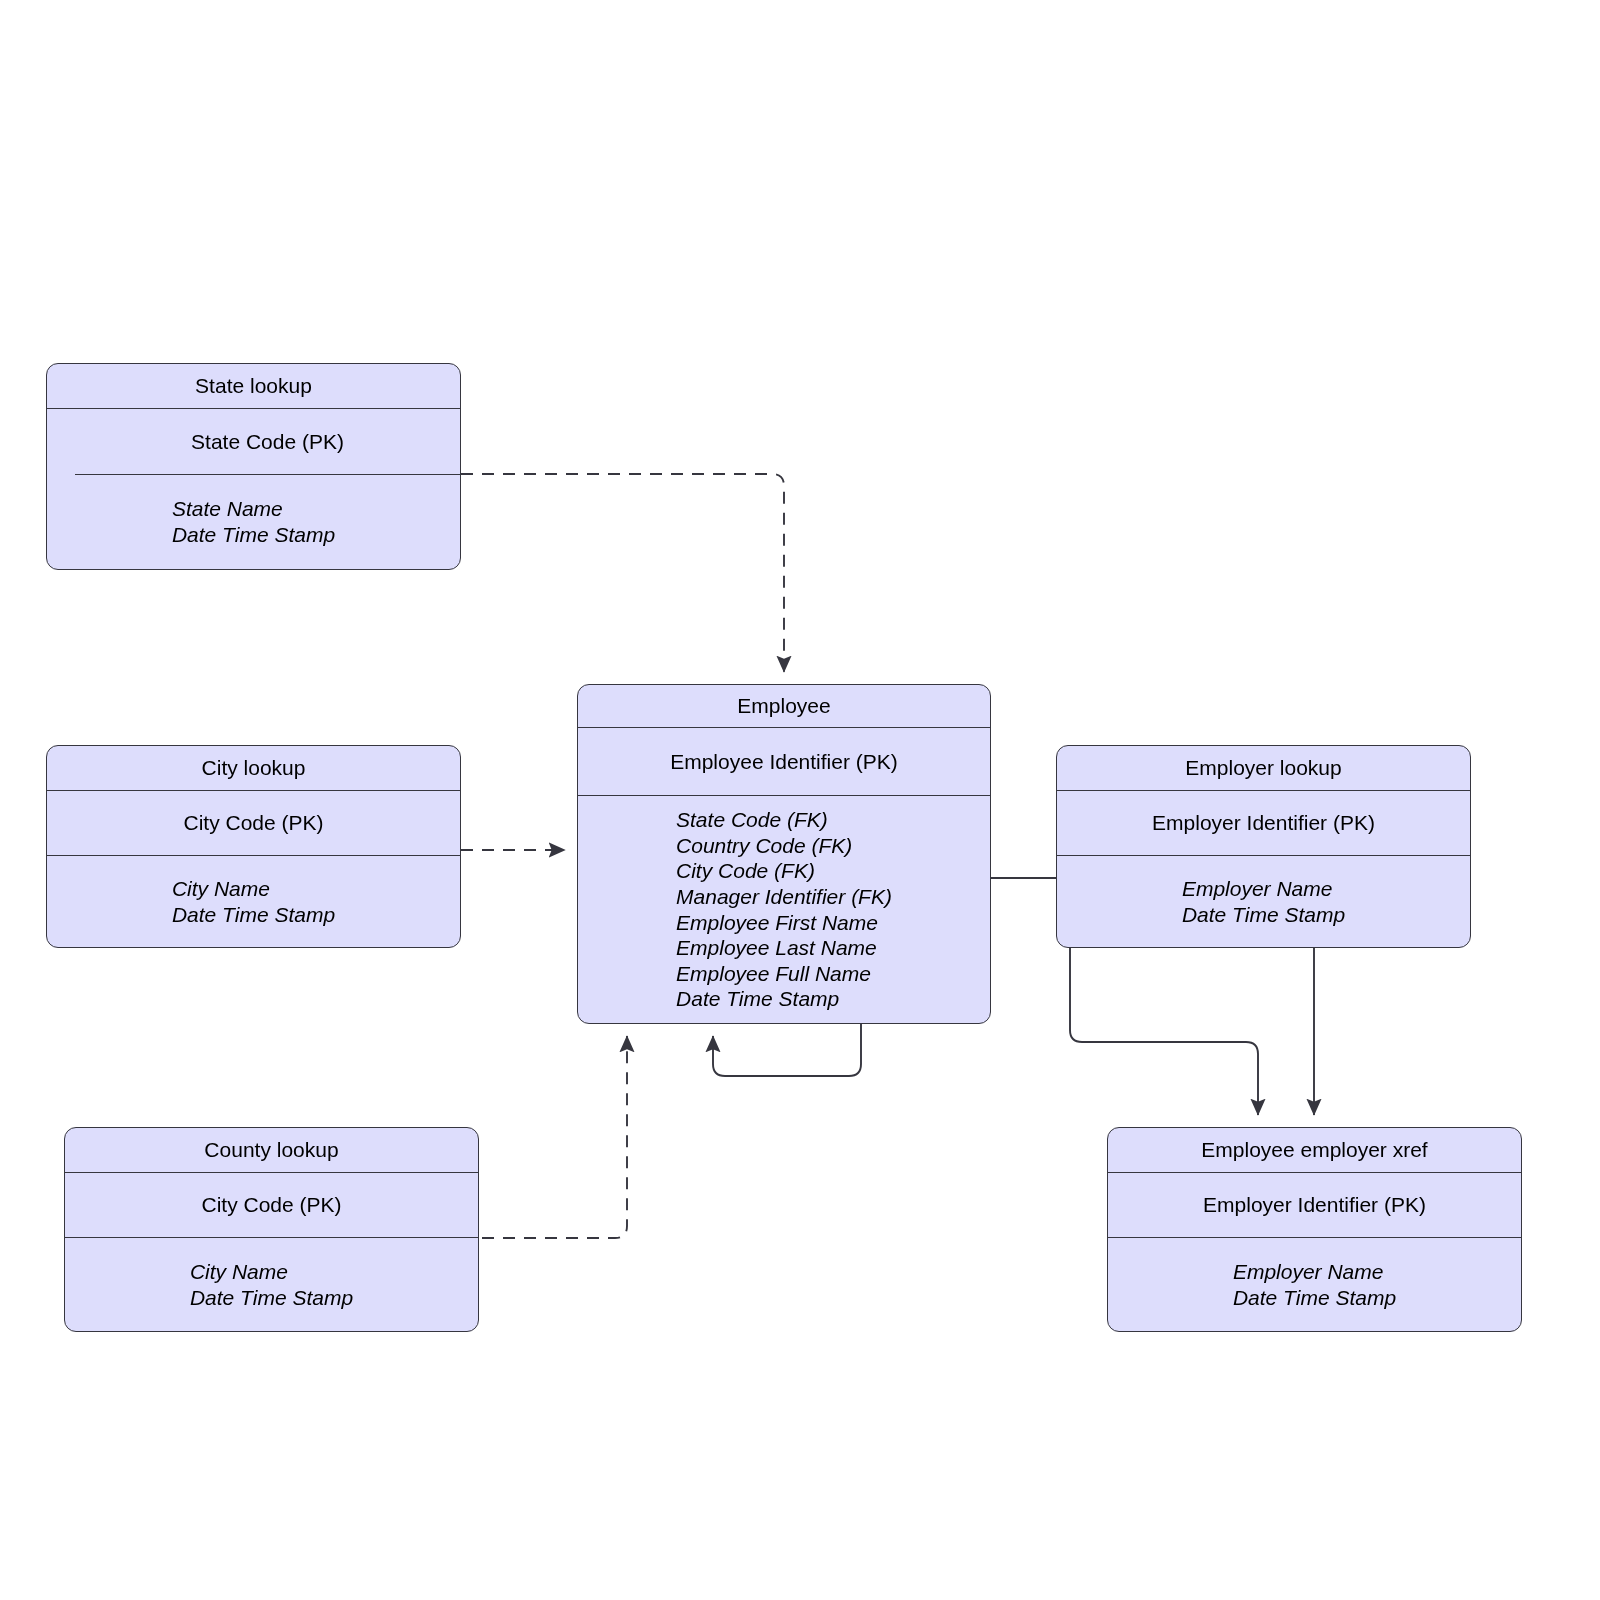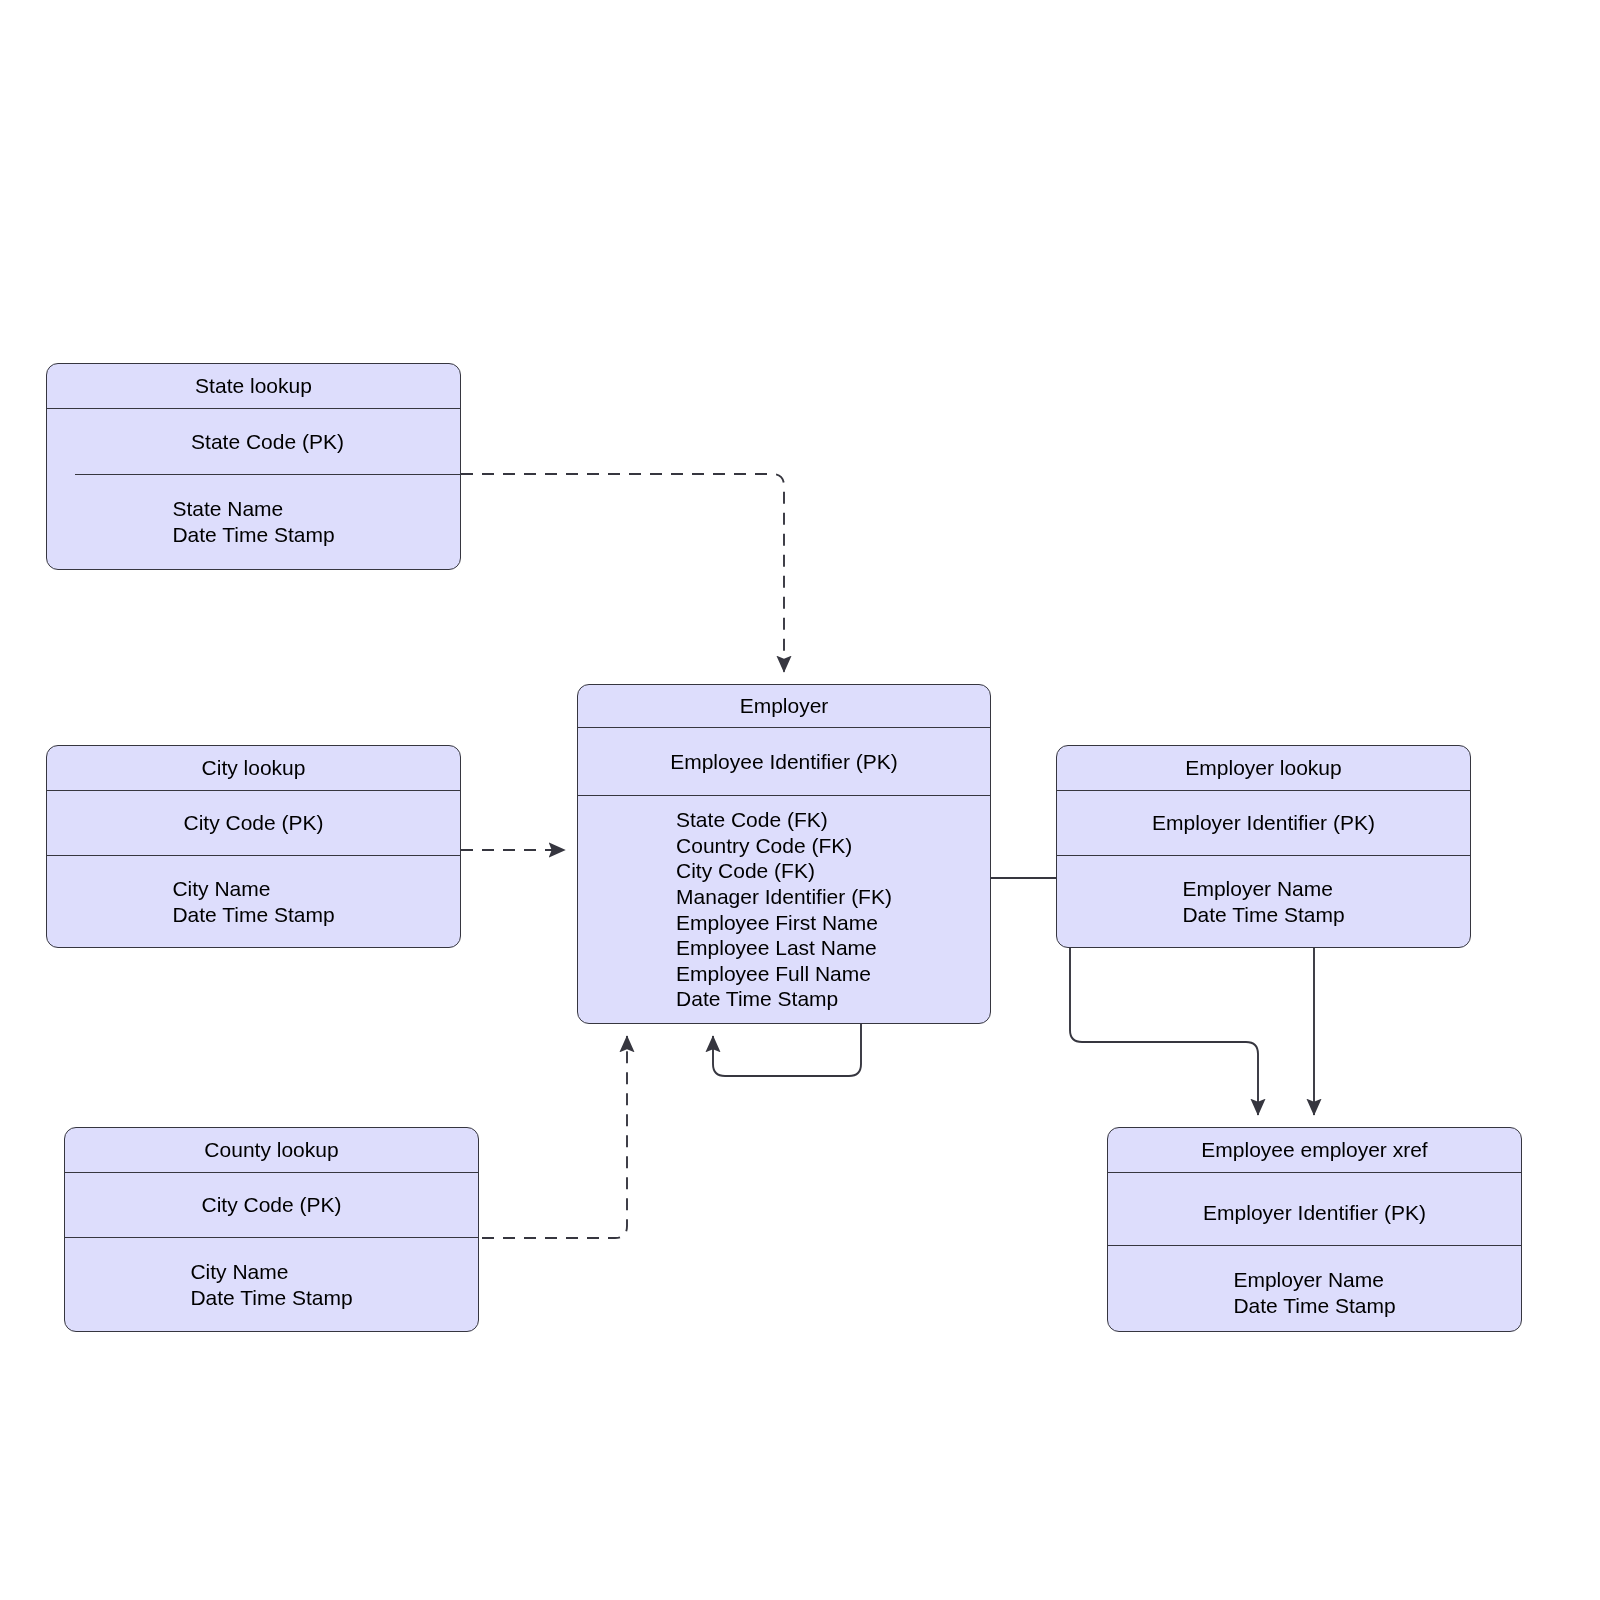--- a/index.html
+++ b/index.html
@@ -50,20 +50,21 @@
     white-space: pre-line;
   }
   .row-title {
     border-bottom: 1.6px solid #36363f;
   }
   .row-pk {
     border-bottom: 1.6px solid #36363f;
   }
   .row-attrs {
     flex: 1 1 auto;
+    font-style: italic;
   }
 </style>
 </head>
 <body>
 
 <div id="canvas">
 
   <svg id="edge-layer" viewBox="0 0 1600 1600" xmlns="http://www.w3.org/2000/svg">
     <defs>
       <marker id="arrowhead" markerWidth="10" markerHeight="10" refX="8.6" refY="4" orient="auto" markerUnits="strokeWidth">
@@ -95,39 +96,39 @@
   </div>
 
   <div class="entity" style="left: 64px; top: 1127px; width: 415px; height: 205px;">
     <div class="entity-row row-title" style="height: 45px; flex: 0 0 45px;">County lookup</div>
     <div class="entity-row row-pk" style="height: 65px; flex: 0 0 65px;">City Code (PK)</div>
     <div class="entity-row row-attrs">City Name
 Date Time Stamp</div>
   </div>
 
   <div class="entity" style="left: 577px; top: 684px; width: 414px; height: 340px;">
-    <div class="entity-row row-title" style="height: 43px; flex: 0 0 43px;">Employer</div>
+    <div class="entity-row row-title" style="height: 43px; flex: 0 0 43px;">Employee</div>
     <div class="entity-row row-pk" style="height: 68px; flex: 0 0 68px;">Employee Identifier (PK)</div>
     <div class="entity-row row-attrs">State Code (FK)
 Country Code (FK)
 City Code (FK)
 Manager Identifier (FK)
 Employee First Name
 Employee Last Name
 Employee Full Name
 Date Time Stamp</div>
   </div>
 
   <div class="entity" style="left: 1056px; top: 745px; width: 415px; height: 203px;">
     <div class="entity-row row-title" style="height: 45px; flex: 0 0 45px;">Employer lookup</div>
     <div class="entity-row row-pk" style="height: 65px; flex: 0 0 65px;">Employer Identifier (PK)</div>
     <div class="entity-row row-attrs">Employer Name
 Date Time Stamp</div>
   </div>
 
-  <div class="entity" style="left: 1107px; top: 1127px; width: 415px; height: 205px; gap: 8px;">
+  <div class="entity" style="left: 1107px; top: 1127px; width: 415px; height: 205px;">
     <div class="entity-row row-title" style="height: 45px; flex: 0 0 45px;">Employee employer xref</div>
     <div class="entity-row row-pk" style="height: 65px; flex: 0 0 65px;">Employer Identifier (PK)</div>
     <div class="entity-row row-attrs">Employer Name
 Date Time Stamp</div>
   </div>
 
 </div>
 
 </body></html>

